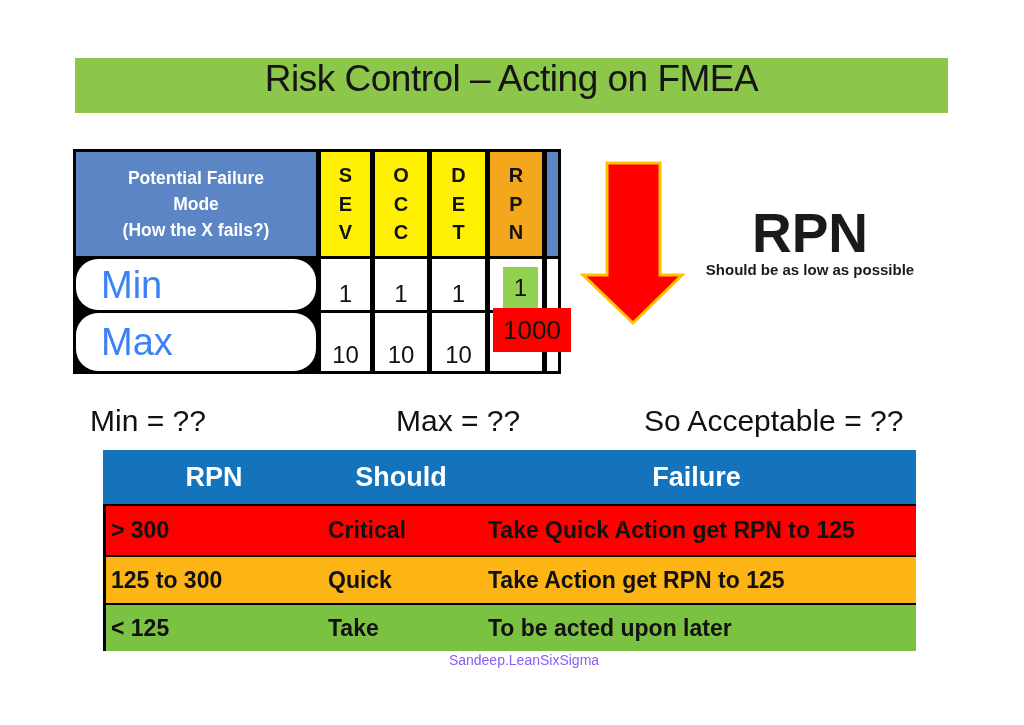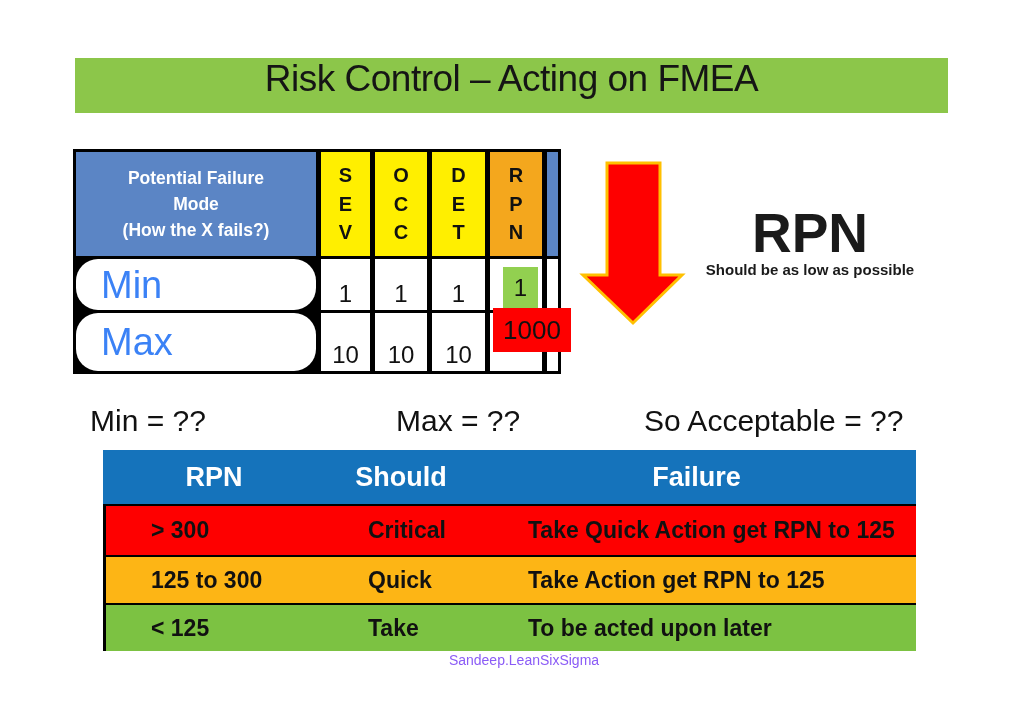--- a/index.html
+++ b/index.html
@@ -65,21 +65,21 @@
 
   
   .action-table{position:absolute;left:103px;top:450px;width:813px;}
   .at-row{
     display:grid;grid-template-columns:222px 152px 1fr;
     align-items:center;box-sizing:border-box;
   }
   .at-header{height:54px;color:#fff;font-weight:700;font-size:27px;}
   .at-header .at-cell{justify-self:center;}
   .at-body{height:48px;font-weight:700;font-size:23px;color:#111;
-    border-top:2px solid #000;border-left:3px solid #000;padding-left:40px;}
+    border-top:2px solid #000;border-left:3px solid #000;}
   .at-body.first{height:51px;}
   .at-body .c1{padding-left:5px;}
   .at-body .c3{padding-left:8px;}
   .at-cell{white-space:nowrap;}
 
   
   .footer{
     position:absolute;left:12px;top:652px;width:1024px;text-align:center;
     font-size:14px;color:#8b5cf6;
   }

